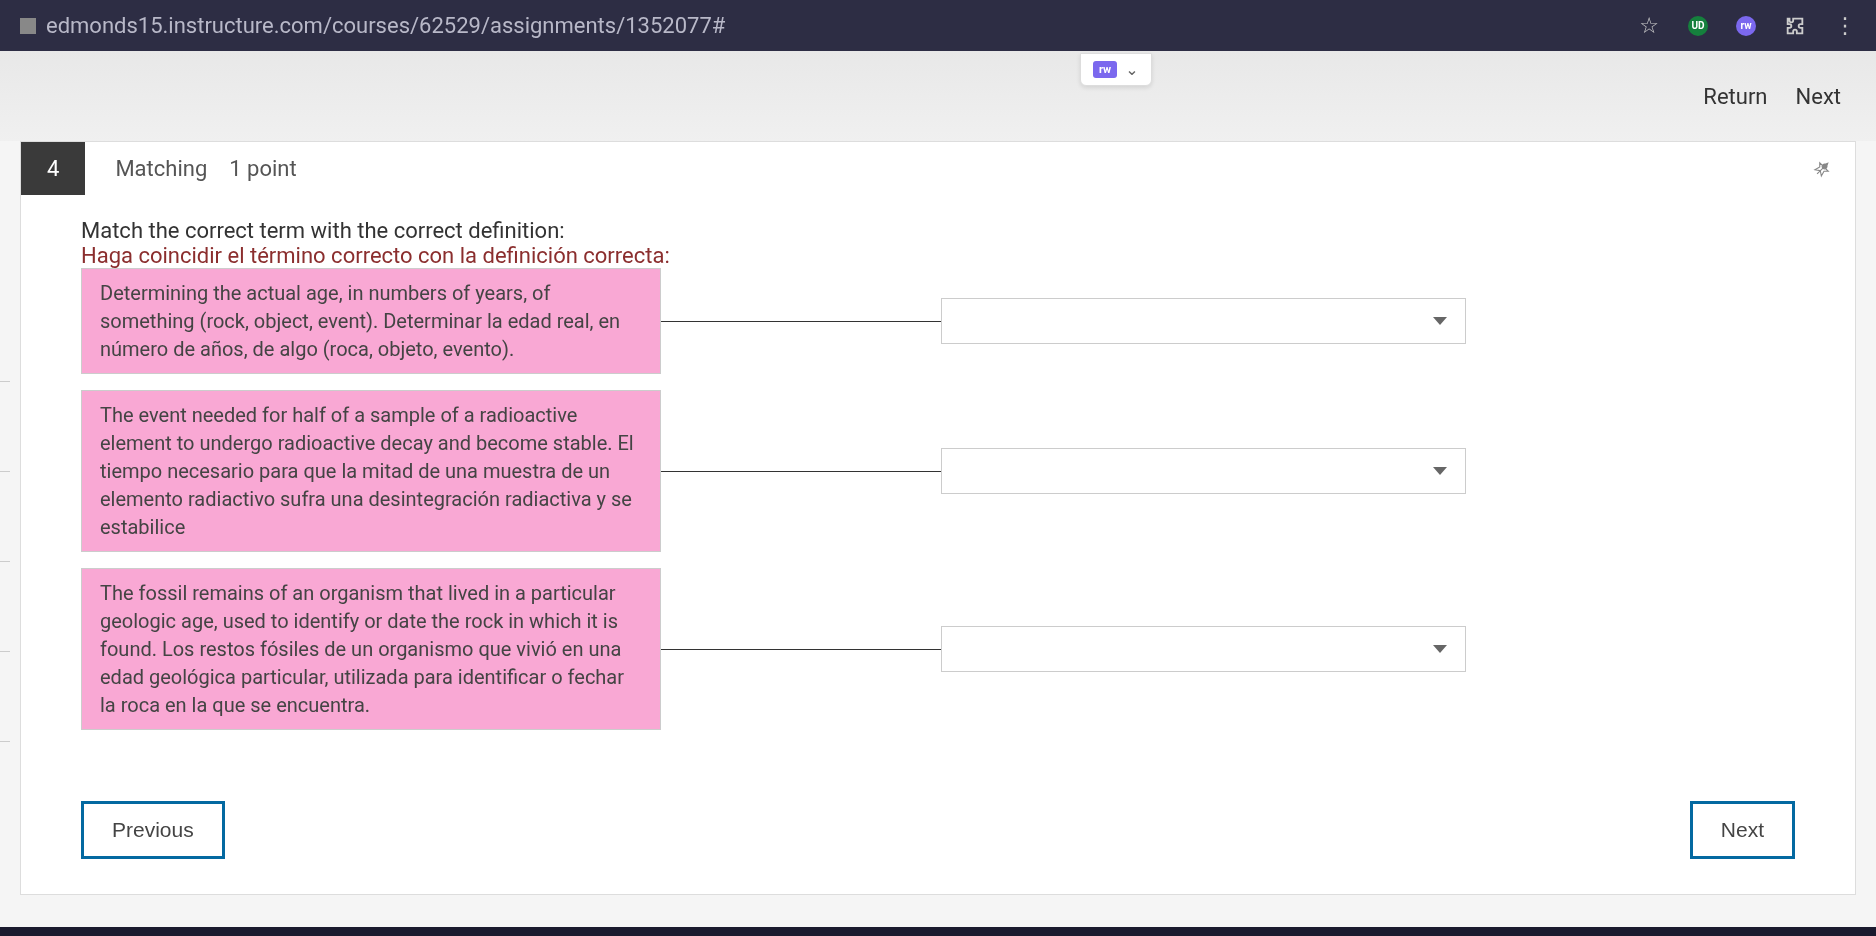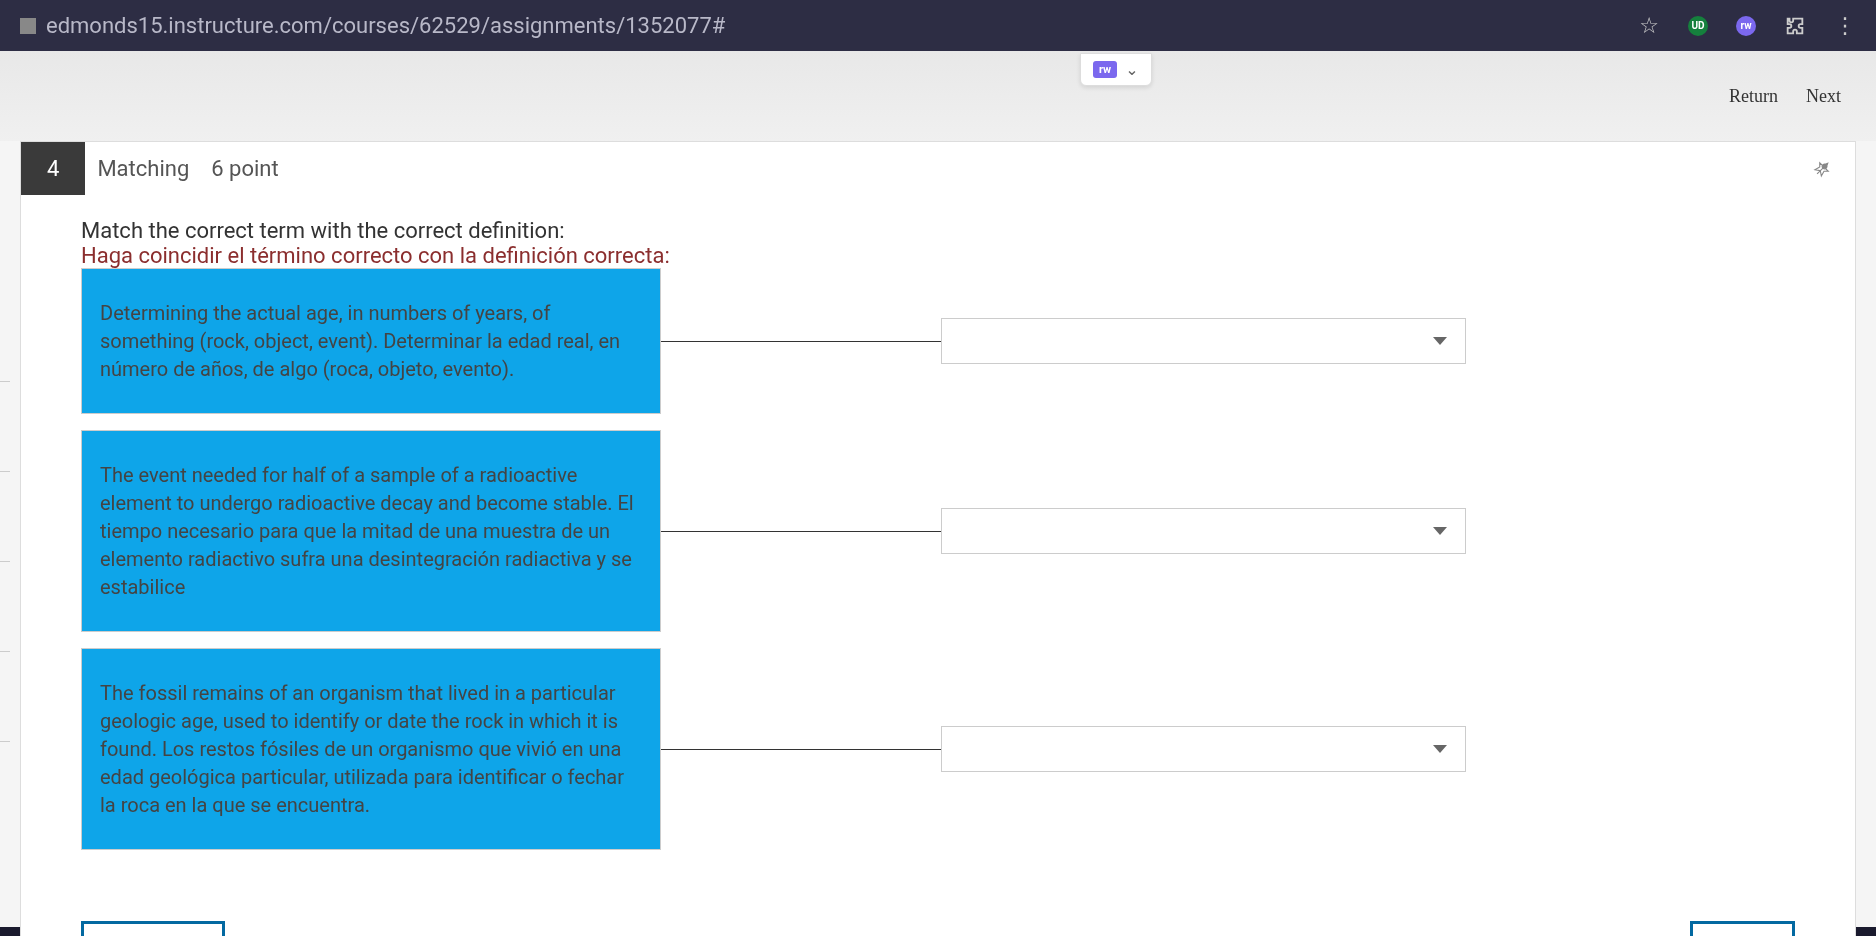--- a/index.html
+++ b/index.html
@@ -86,24 +86,23 @@
     }
     .ext-dropdown .badge {
       background: #7b68ee;
       color: white;
       padding: 2px 6px;
       border-radius: 3px;
       font-size: 11px;
       font-weight: bold;
     }
     .top-btn {
-      font-size: 18px;
+      font-size: 22px;
       color: #333;
       cursor: pointer;
-      font-family: Liberation Serif, serif;
     }
     .quiz-container {
       margin: 0 20px;
       background: #fff;
       border: 1px solid #ddd;
       position: relative;
     }
     .question-header {
       display: flex;
       align-items: center;
@@ -113,21 +112,21 @@
     .question-number {
       background: #3a3a3a;
       color: #fff;
       font-size: 22px;
       padding: 14px 26px;
       font-weight: 400;
     }
     .question-type {
       font-size: 22px;
       color: #555;
-      margin-left: 12px;
+      margin-left: 30px;
     }
     .question-points {
       font-size: 22px;
       color: #555;
       margin-left: 22px;
     }
     .pin-icon {
       position: absolute;
       right: 25px;
       top: 16px;
@@ -150,25 +149,25 @@
     }
     .match-row {
       display: flex;
       align-items: center;
       margin-bottom: 16px;
       gap: 0;
     }
     .definition-box {
       width: 580px;
       border: 1px solid #ccc;
-      padding: 30px 18px;
+      padding: 10px 18px;
       font-size: 20px;
       line-height: 1.4;
       color: #444;
-      background: #0ea5e9;
+      background: #f9a8d4;
     }
     .connector-line {
       flex: 0 0 280px;
       height: 1px;
       background: #333;
     }
     .answer-select {
       flex: 1;
       height: 46px;
       border: 1px solid #ccc;
@@ -262,21 +261,21 @@
       <div></div>
       <div></div>
       <div></div>
       <div></div>
   </div>
 
   <div class="quiz-container">
     <div class="question-header">
       <div class="question-number">4</div>
       <div class="question-type">Matching</div>
-      <div class="question-points">6 point</div>
+      <div class="question-points">1 point</div>
       <div class="pin-icon">
         <svg width="18" height="18" viewBox="0 0 24 24" fill="none" stroke="#888" stroke-width="1.5">
             <path d="M12 2l3 7h5l-4 4 2 7-6-4-6 4 2-7-4-4h5z" fill="none"></path>
             <line x1="12" y1="2" x2="12" y2="22"></line>
             <circle cx="12" cy="8" r="3" fill="#888"></circle>
           </svg>
       </div>
     </div>
 
     <div class="question-body">

